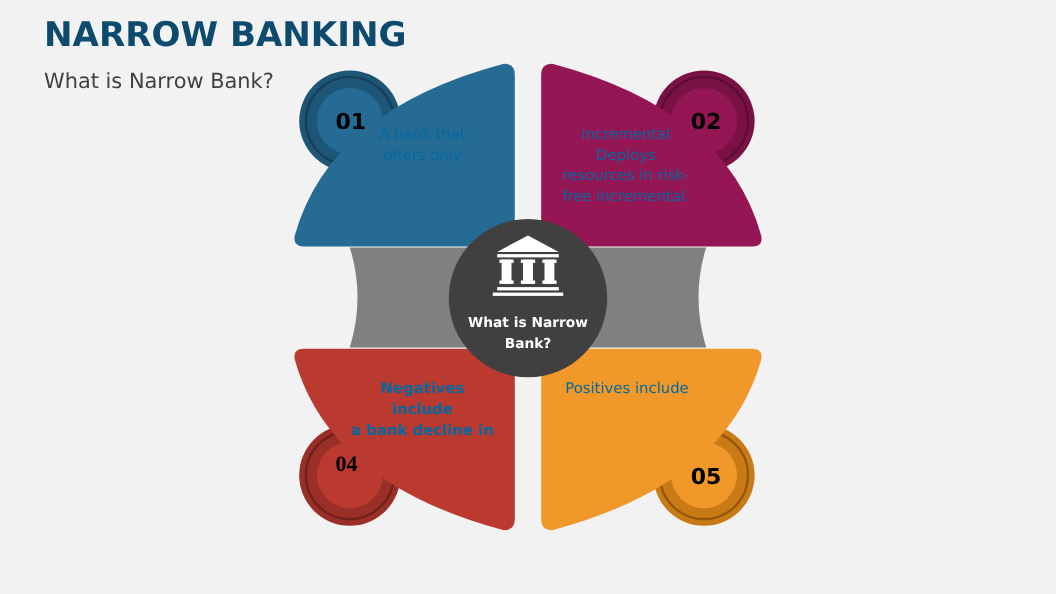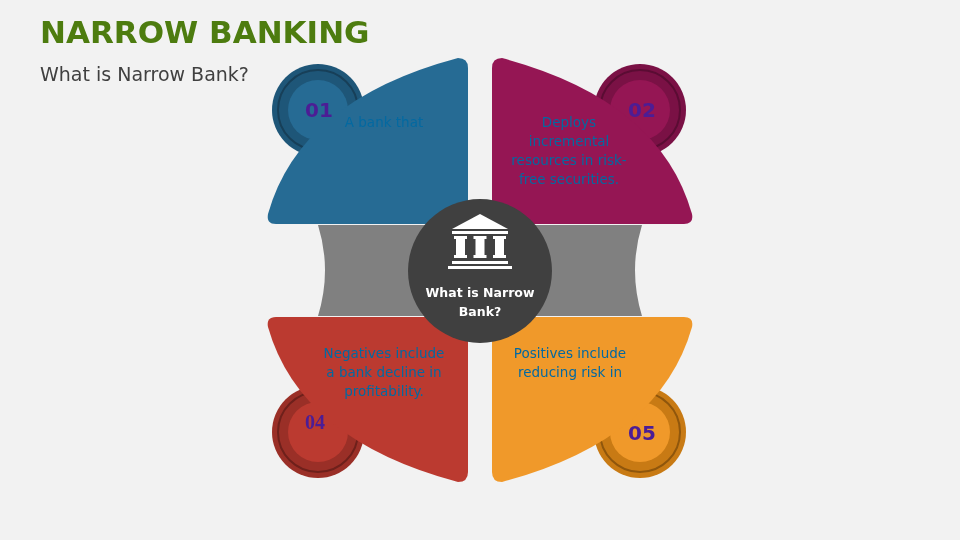--- a/index.html
+++ b/index.html
@@ -1,21 +1,21 @@
 <!DOCTYPE html>
 <html><head>
 <meta charset="utf-8">
 <style>
   html,body{margin:0;padding:0;}
   body{width:960px;height:540px;background:#f2f2f2;position:relative;overflow:hidden;font-family:"DejaVu Sans","Liberation Sans",sans-serif;}
-  .title{position:absolute;left:40px;top:14px;font-size:31px;font-weight:bold;color:#4d7c0f;letter-spacing:0px;}
+  .title{position:absolute;left:40px;top:14px;font-size:31px;font-weight:bold;color:#0c4a6e;letter-spacing:0px;}
   .subtitle{position:absolute;left:40px;top:63px;font-size:19px;color:#404040;}
   svg.diagram{position:absolute;left:0;top:0;}
   .txt{position:absolute;color:#0369a1;font-size:13.5px;line-height:19px;text-align:center;font-family:"DejaVu Sans","Liberation Sans",sans-serif;}
-  .num{position:absolute;color:#4c1d95;font-size:20px;font-weight:bold;font-family:"DejaVu Sans","Liberation Sans",sans-serif;}
+  .num{position:absolute;color:#000000;font-size:20px;font-weight:bold;font-family:"DejaVu Sans","Liberation Sans",sans-serif;}
   .center-label{position:absolute;color:#fff;font-size:12.5px;font-weight:bold;text-align:center;line-height:19px;}
 </style>
 </head>
 <body>
 
 <div class="title">NARROW BANKING</div>
 <div class="subtitle">What is Narrow Bank?</div>
 
 <svg class="diagram" width="960" height="540" viewBox="0 0 960 540">
 
@@ -74,28 +74,27 @@
 
 <div class="center-label" style="left:416px;top:283px;width:128px;">What is Narrow Bank?</div>
 
 <div class="num" style="left:305px;top:98px;">01</div>
 <div class="num" style="left:628px;top:98px;">02</div>
 <div class="num" style="left:305px;top:411px;font-family:Liberation Serif, serif;">04</div>
 <div class="num" style="left:628px;top:421px;">05</div>
 
 <div class="txt" style="left:324px;top:113px;width:120px;">
   <div>A bank that</div>
+  <div>offers only</div>
 </div>
 <div class="txt" style="left:502px;top:113px;width:134px;">
+  <div>incremental</div>
   <div>Deploys</div>
-  <div>incremental</div>
   <div>resources in risk-</div>
-  <div>free securities.</div>
+  <div>free incremental.</div>
 </div>
-<div class="txt" style="left:316px;top:344px;width:136px;">
+<div class="txt" style="left:316px;top:344px;width:136px;font-weight:bold;">
   <div>Negatives include</div>
   <div>a bank decline in</div>
-  <div>profitability.</div>
 </div>
 <div class="txt" style="left:502px;top:344px;width:136px;">
   <div>Positives include</div>
-  <div>reducing risk in</div>
 </div>
 
 </body></html>

